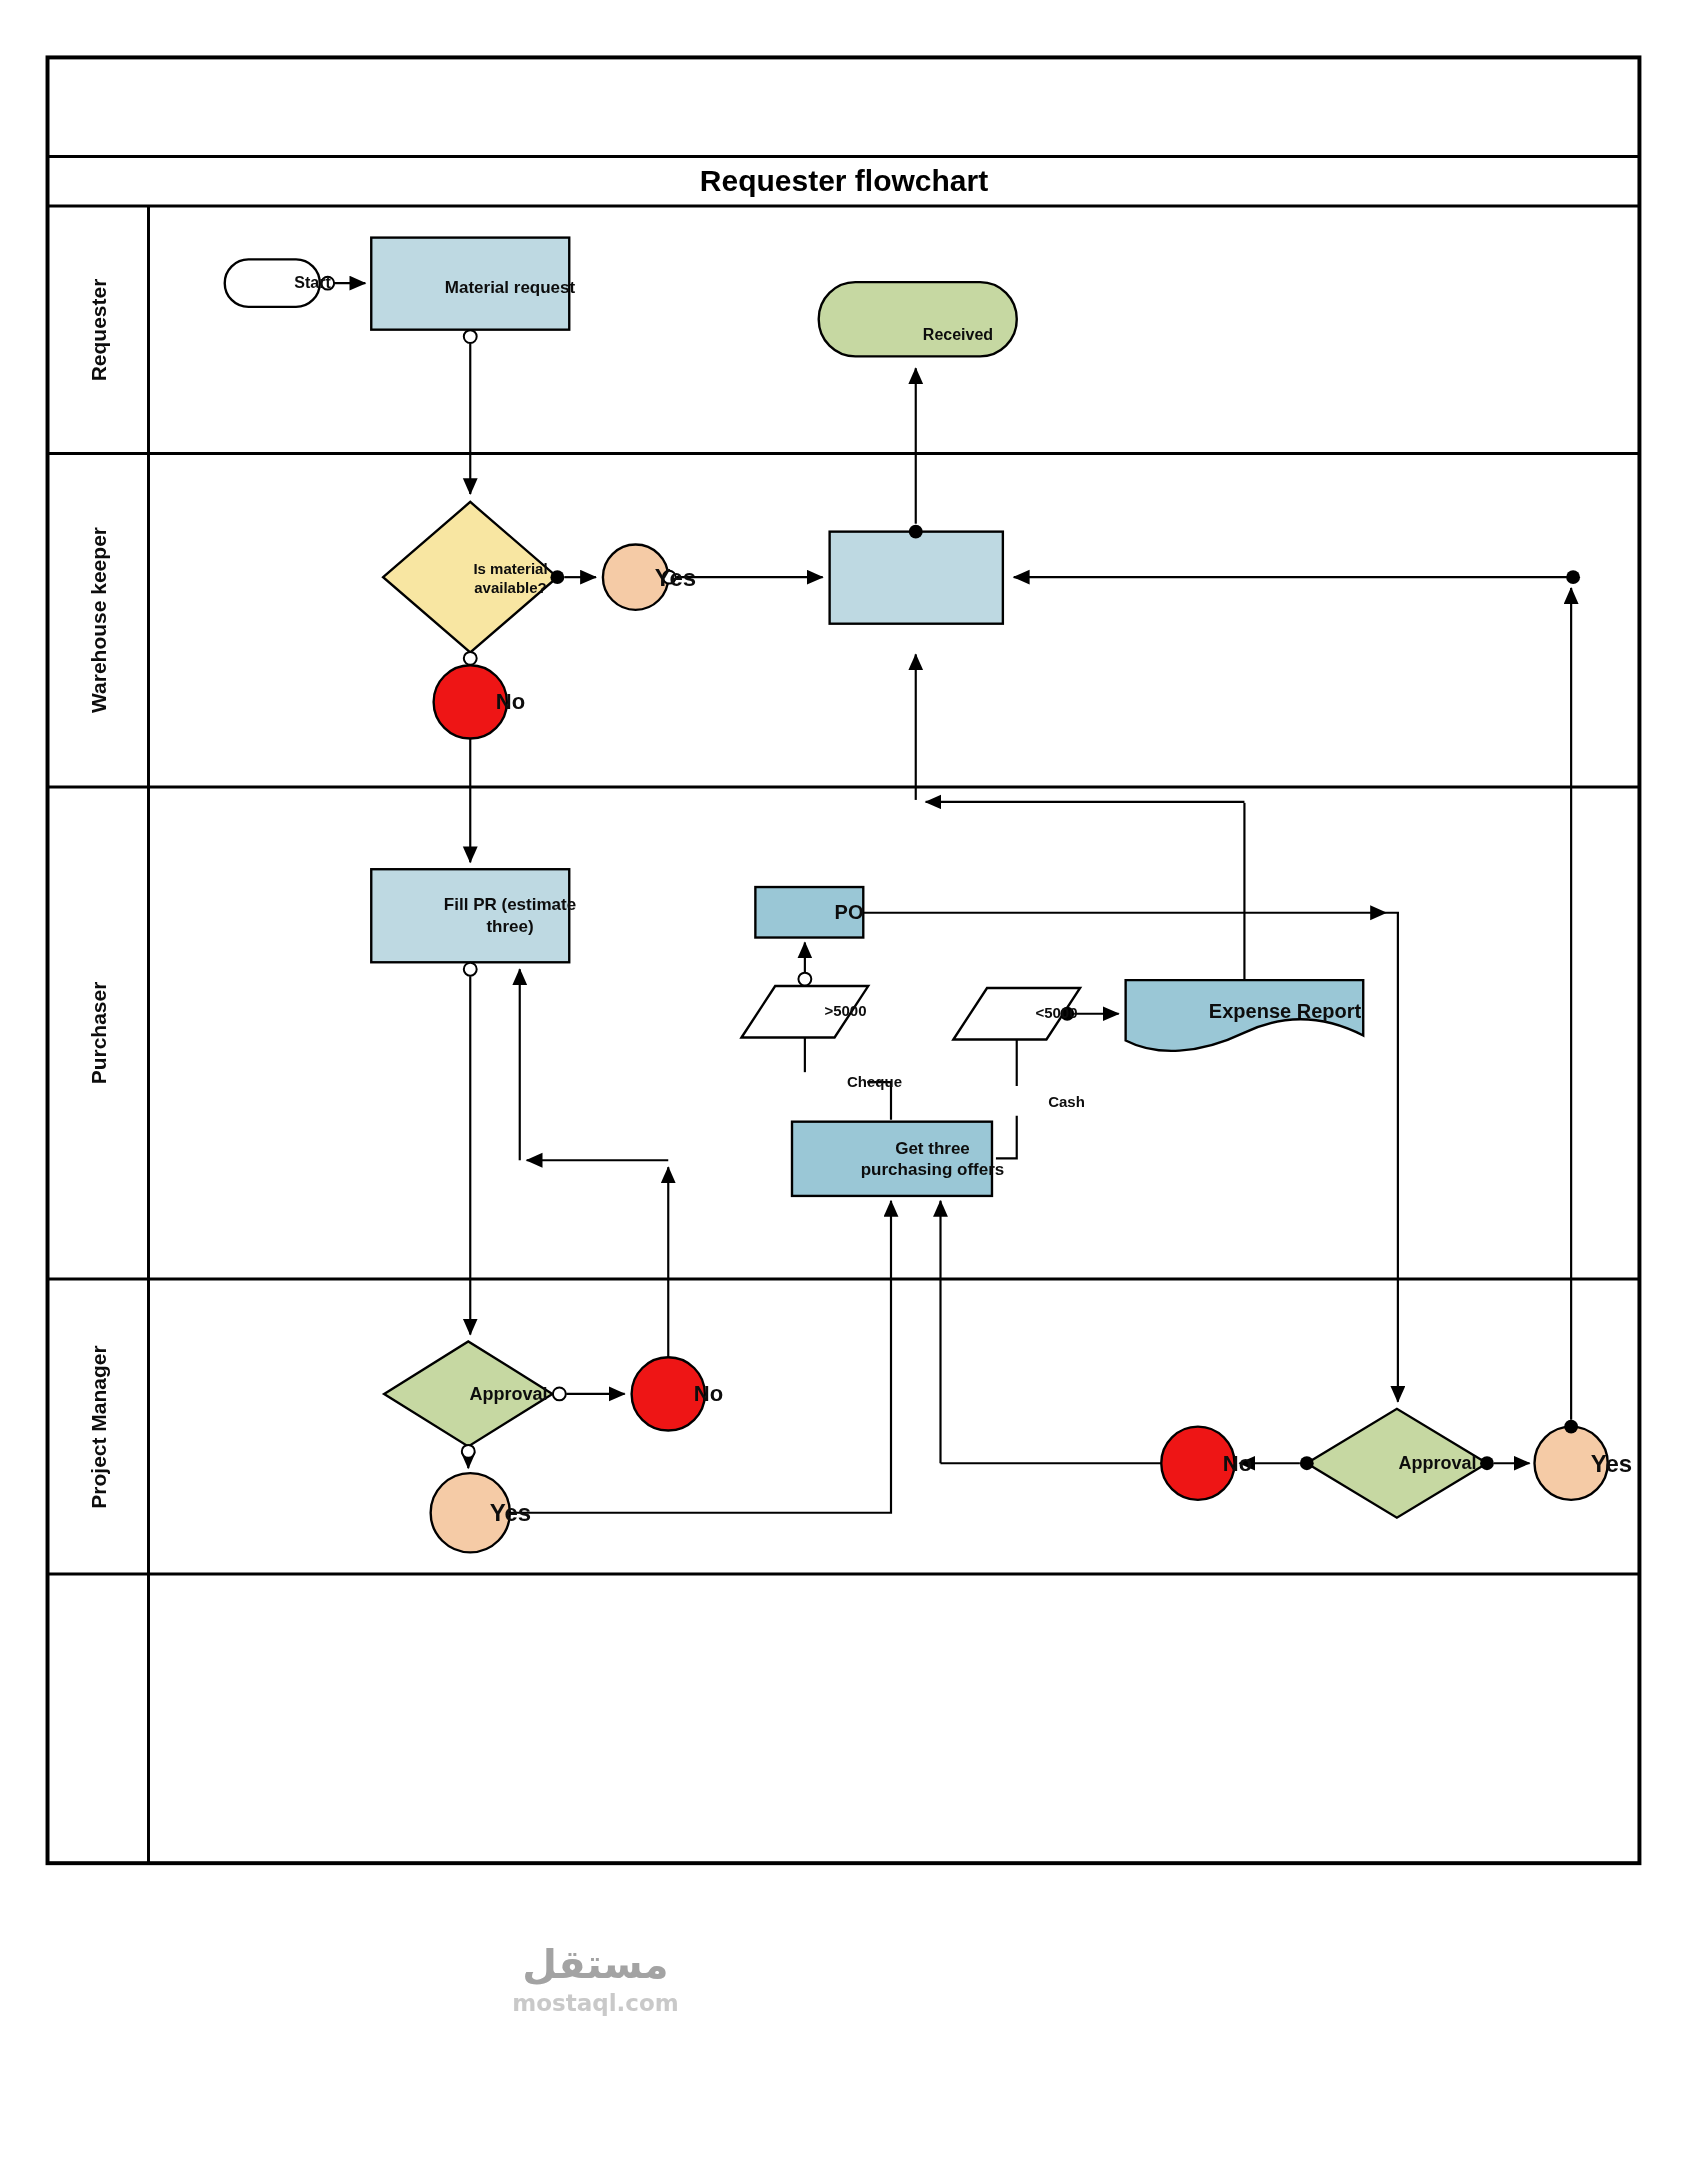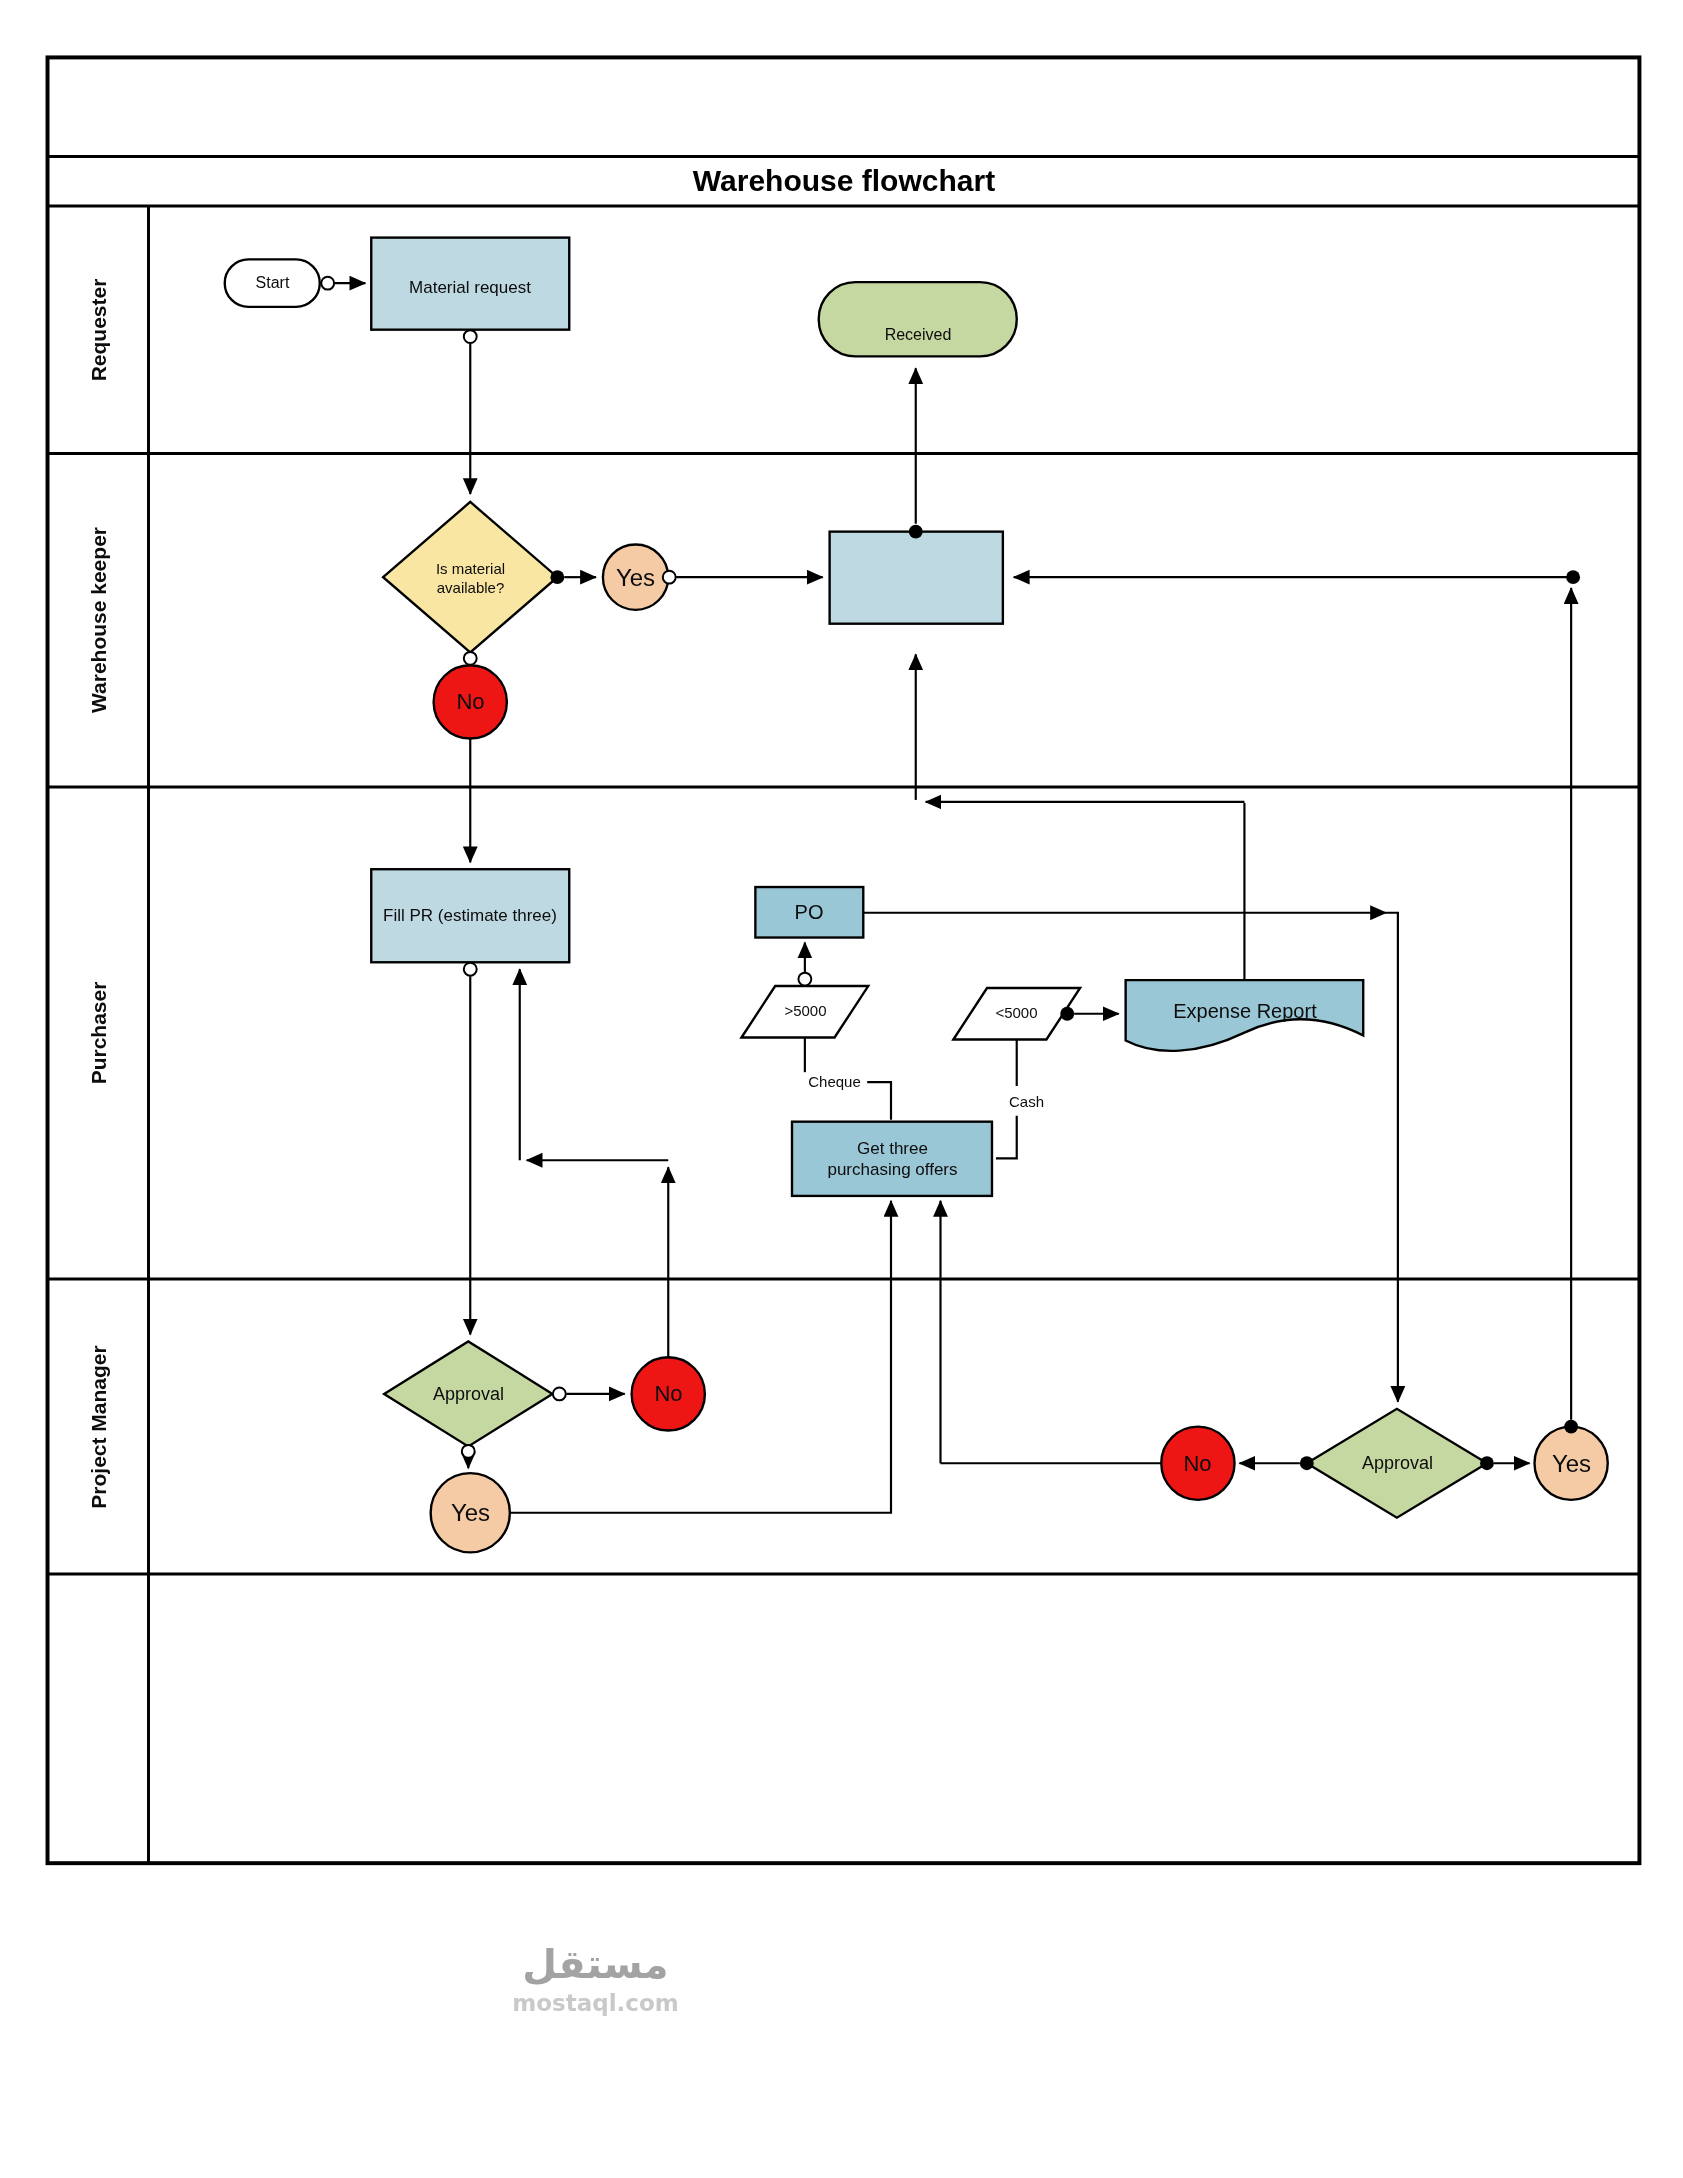--- a/index.html
+++ b/index.html
@@ -5,21 +5,21 @@
   html,body{margin:0;padding:0;background:#fff;}
   #stage{position:relative;width:1683px;height:2178px;background:#ffffff;overflow:hidden;
          font-family:"Liberation Sans",sans-serif;}
   svg{position:absolute;left:0;top:0;}
   .ln{stroke:#000;stroke-width:2.2;fill:none;}
   .frame{stroke:#000;fill:none;}
   .shape{stroke:#000;stroke-width:2.4;}
   .dot{fill:#000;stroke:none;}
   .oc{fill:#fff;stroke:#000;stroke-width:2;}
   .lbl{position:absolute;display:flex;align-items:center;justify-content:center;
-       text-align:center;font-weight:normal;color:#0d0d0d;line-height:1.25;pointer-events:none;}
+       text-align:center;font-weight:bold;color:#0d0d0d;line-height:1.25;pointer-events:none;padding-left:40px;}
   .vlabel{position:absolute;transform:translate(-50%,-50%) rotate(-90deg);
           font-weight:bold;font-size:21px;white-space:nowrap;color:#0d0d0d;}
   .title{position:absolute;left:48px;top:156px;width:1592px;height:50px;
          display:flex;align-items:center;justify-content:center;
          font-weight:bold;font-size:30px;color:#000;}
   .wm-ar{position:absolute;left:447px;top:1940px;width:297px;height:48px;
          display:flex;align-items:center;justify-content:center;
          font-family:"DejaVu Sans",sans-serif;font-weight:bold;font-size:40px;color:#a3a3a3;}
   .wm-dom{position:absolute;left:447px;top:1988px;width:297px;height:30px;
           display:flex;align-items:center;justify-content:center;
@@ -115,21 +115,21 @@
     <circle class="oc" cx="475" cy="340" r="6.5"></circle>
     <circle class="oc" cx="676" cy="583" r="6.5"></circle>
     <circle class="oc" cx="475" cy="665" r="6.5"></circle>
     <circle class="oc" cx="475" cy="979" r="6.5"></circle>
     <circle class="oc" cx="813" cy="989" r="6.5"></circle>
     <circle class="oc" cx="565" cy="1408" r="6.5"></circle>
     <circle class="oc" cx="473" cy="1466" r="6.5"></circle>
   </g>
 </svg>
 
-<div class="title">Warehouse flowchart</div>
+<div class="title">Requester flowchart</div>
 <div class="vlabel" style="left:99px;top:330px;">Requester</div>
 <div class="vlabel" style="left:99px;top:620px;">Warehouse keeper</div>
 <div class="vlabel" style="left:99px;top:1033px;">Purchaser</div>
 <div class="vlabel" style="left:99px;top:1427px;">Project Manager</div>
 
 <div class="lbl" style="left:225px;top:259px;width:95px;height:48px;font-size:16px;">Start</div>
 <div class="lbl" style="left:371px;top:238px;width:198px;height:100px;font-size:17px;">Material request</div>
 <div class="lbl" style="left:819px;top:282px;width:198px;height:74px;font-size:16px;margin-top:16px;">Received</div>
 <div class="lbl" style="left:421px;top:540px;width:99px;height:77px;font-size:15px;">Is material available?</div>
 <div class="lbl" style="left:603px;top:545px;width:65px;height:65px;font-size:24px;">Yes</div>

